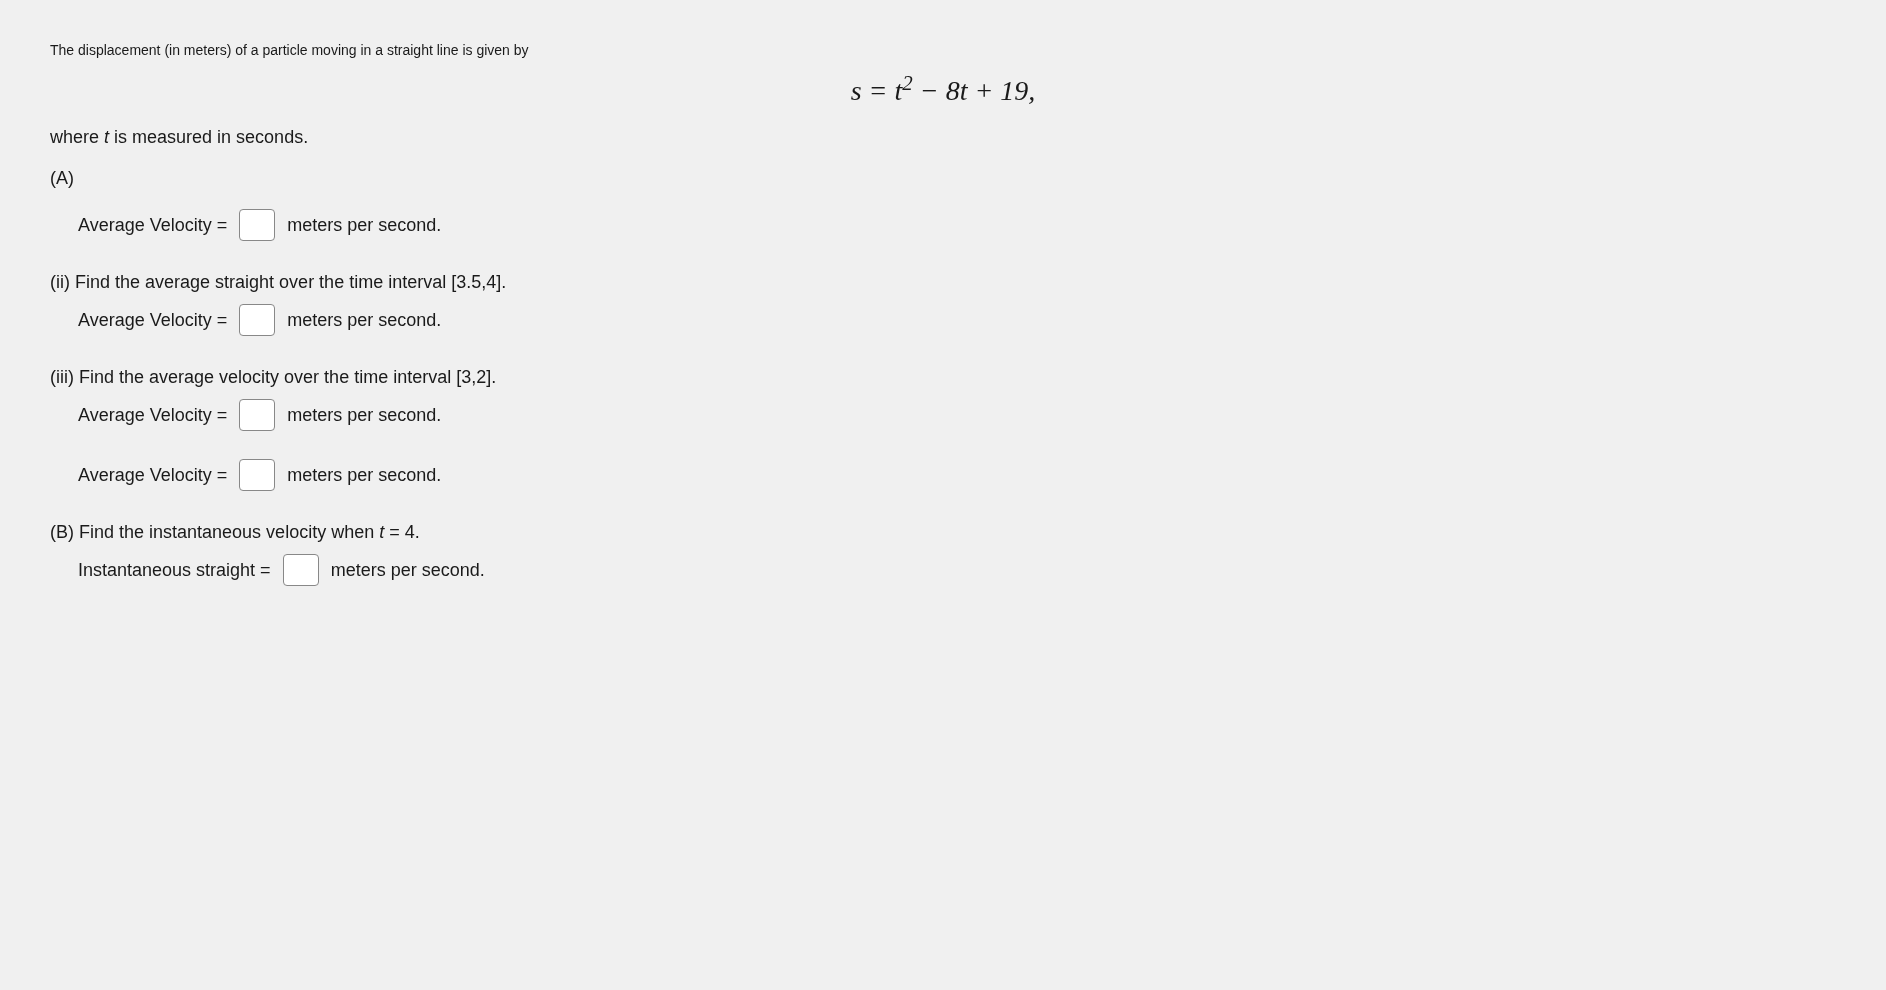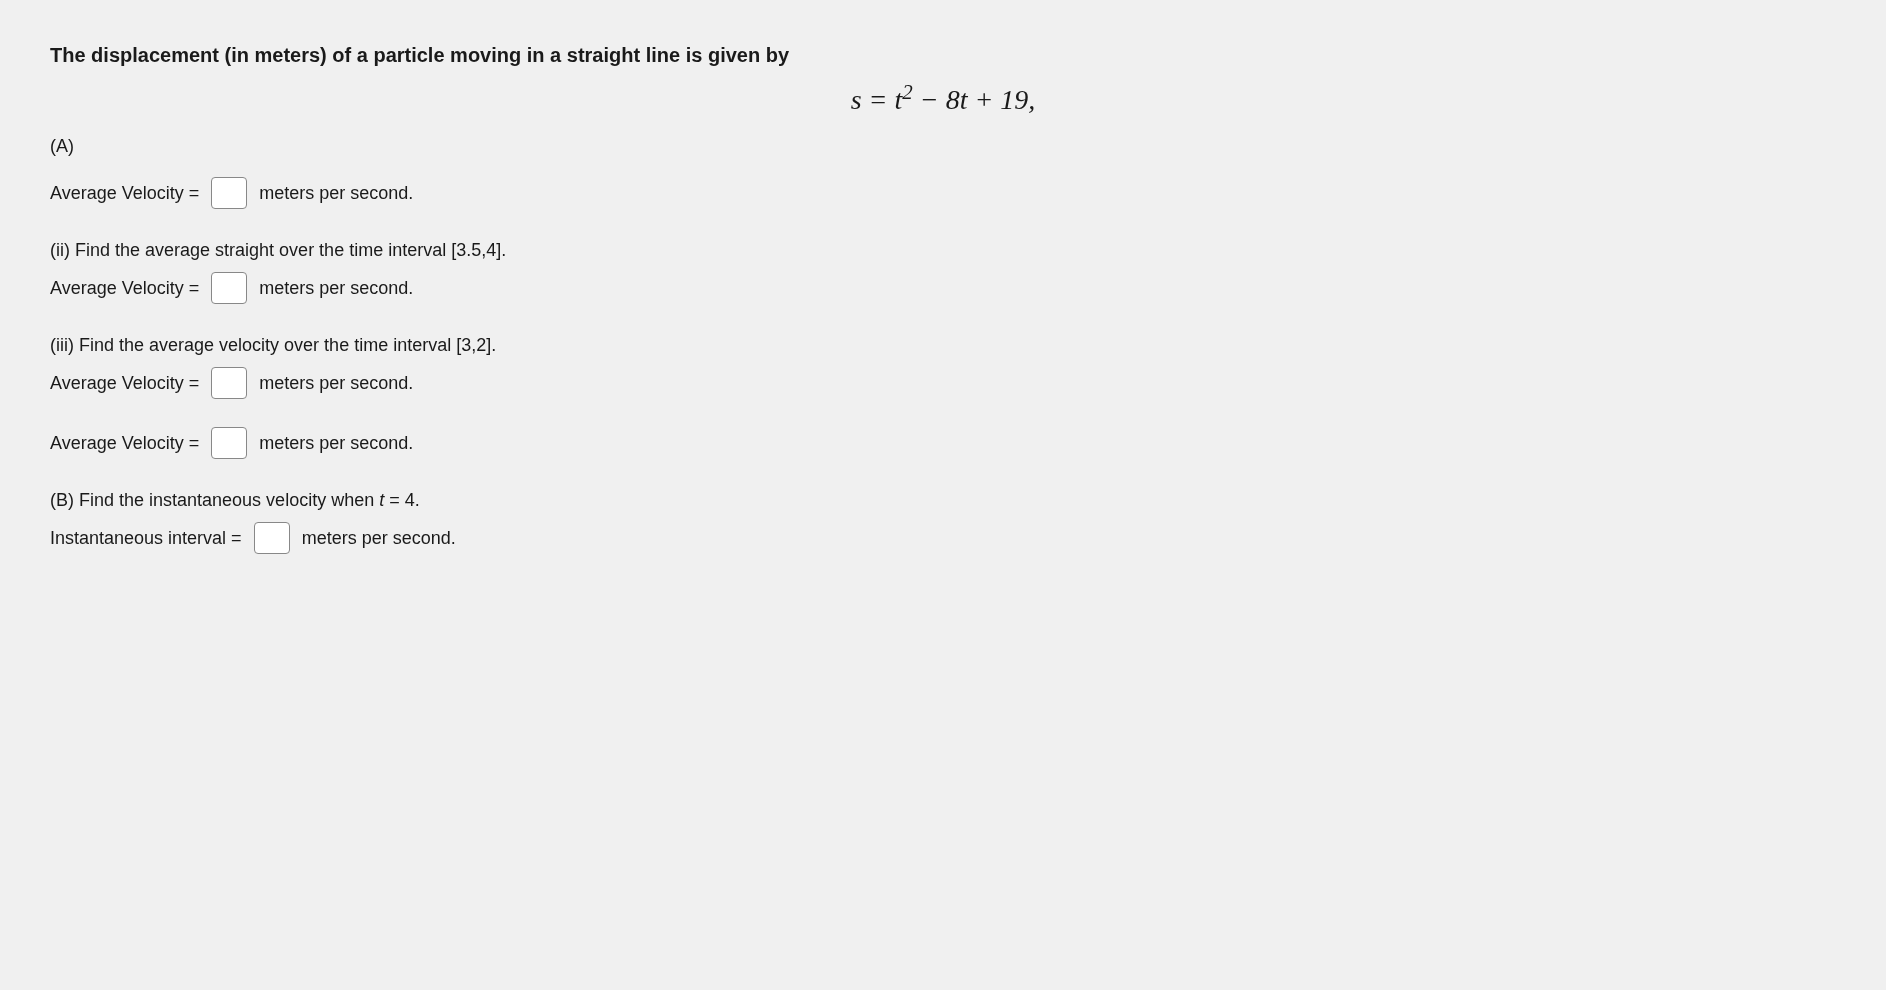--- a/index.html
+++ b/index.html
@@ -17,23 +17,22 @@
       width: 1886px;
     }
 
     .page-container {
       background-color: #f0f0f0;
       padding: 40px 50px;
       max-width: 1886px;
     }
 
     .intro-text {
-      font-size: 20px;
+      font-size: 14px;
       line-height: 1.5;
-      font-weight: bold;
     }
 
     .formula-container {
       text-align: center;
       margin: 10px 0 20px 0;
       font-size: 28px;
     }
 
     .where-text {
       font-size: 18px;
@@ -59,20 +58,21 @@
       margin-bottom: 8px;
       line-height: 1.5;
     }
 
     .answer-line {
       font-size: 18px;
       display: flex;
       align-items: center;
       gap: 12px;
       line-height: 1.5;
+      margin-left: 28px;
     }
 
     input[type="text"] {
       width: 36px;
       height: 32px;
       border: 1px solid #888;
       background: white;
       border-radius: 4px;
       padding: 0 2px;
       font-size: 16px;
@@ -100,20 +100,23 @@
 <div class="page-container">
 
   <p class="intro-text">The displacement (in meters) of a particle moving in a straight line is given by</p>
 
   <div class="formula-container">
     <span class="math-formula">
       <i>s</i> = <i>t</i><sup>2</sup> − 8<i>t</i> + 19,
     </span>
   </div>
 
+  <p class="where-text">
+    where <span class="italic">t</span> is measured in seconds.
+  </p>
 
   <p class="section-label">(A)</p>
 
   <div class="sub-question">
     <div class="answer-line">
       <span>Average Velocity =</span>
       <input type="text" aria-label="Answer for part i" style="">
       <span>meters per second.</span>
     </div>
   </div>
@@ -142,19 +145,19 @@
       <input type="text" aria-label="Answer for part iv" style="">
       <span>meters per second.</span>
     </div>
   </div>
 
   <div class="part-b sub-question">
     <p class="question-line">
       (B) Find the instantaneous velocity when <i>t</i> = 4.
     </p>
     <div class="answer-line">
-      <span>Instantaneous interval =</span>
+      <span>Instantaneous straight =</span>
       <input type="text" aria-label="Answer for part B instantaneous velocity" style="">
       <span>meters per second.</span>
     </div>
   </div>
 
 </div>
 
 </body></html>

